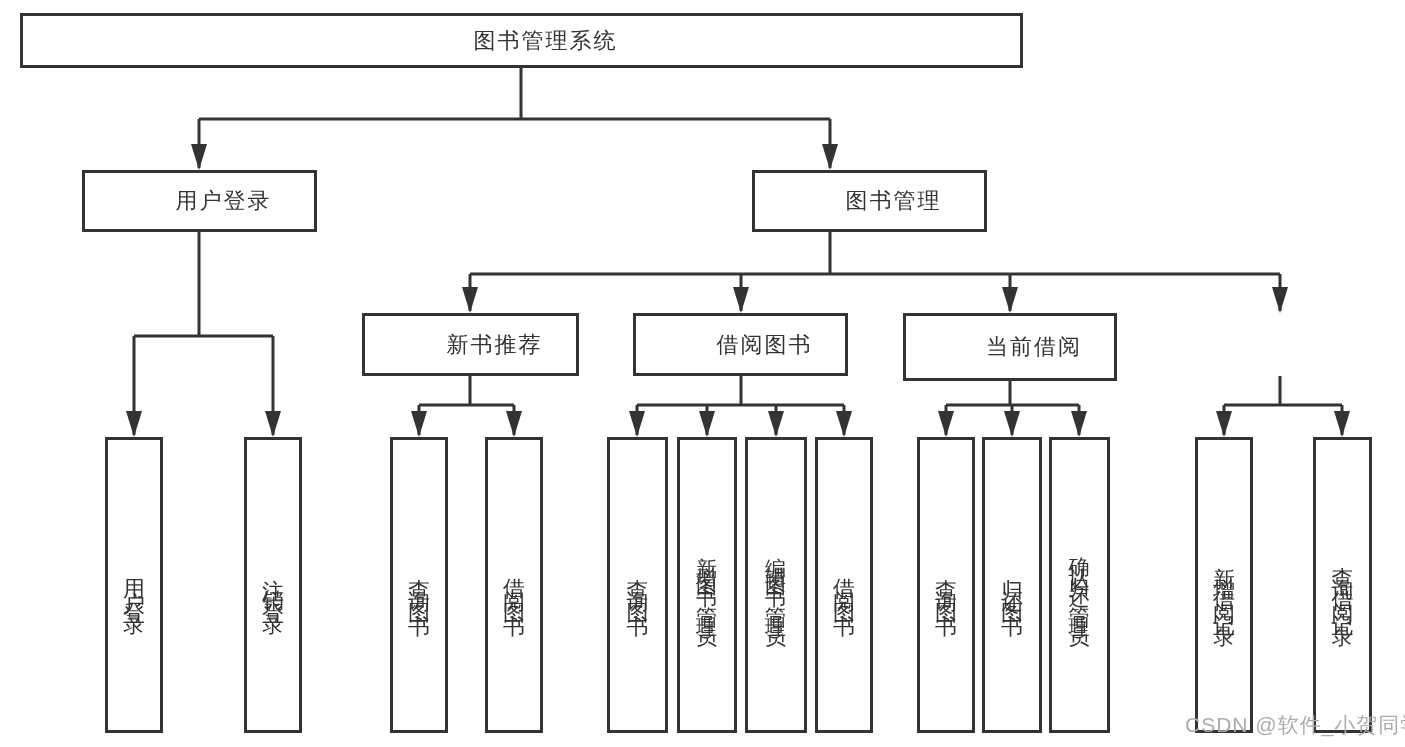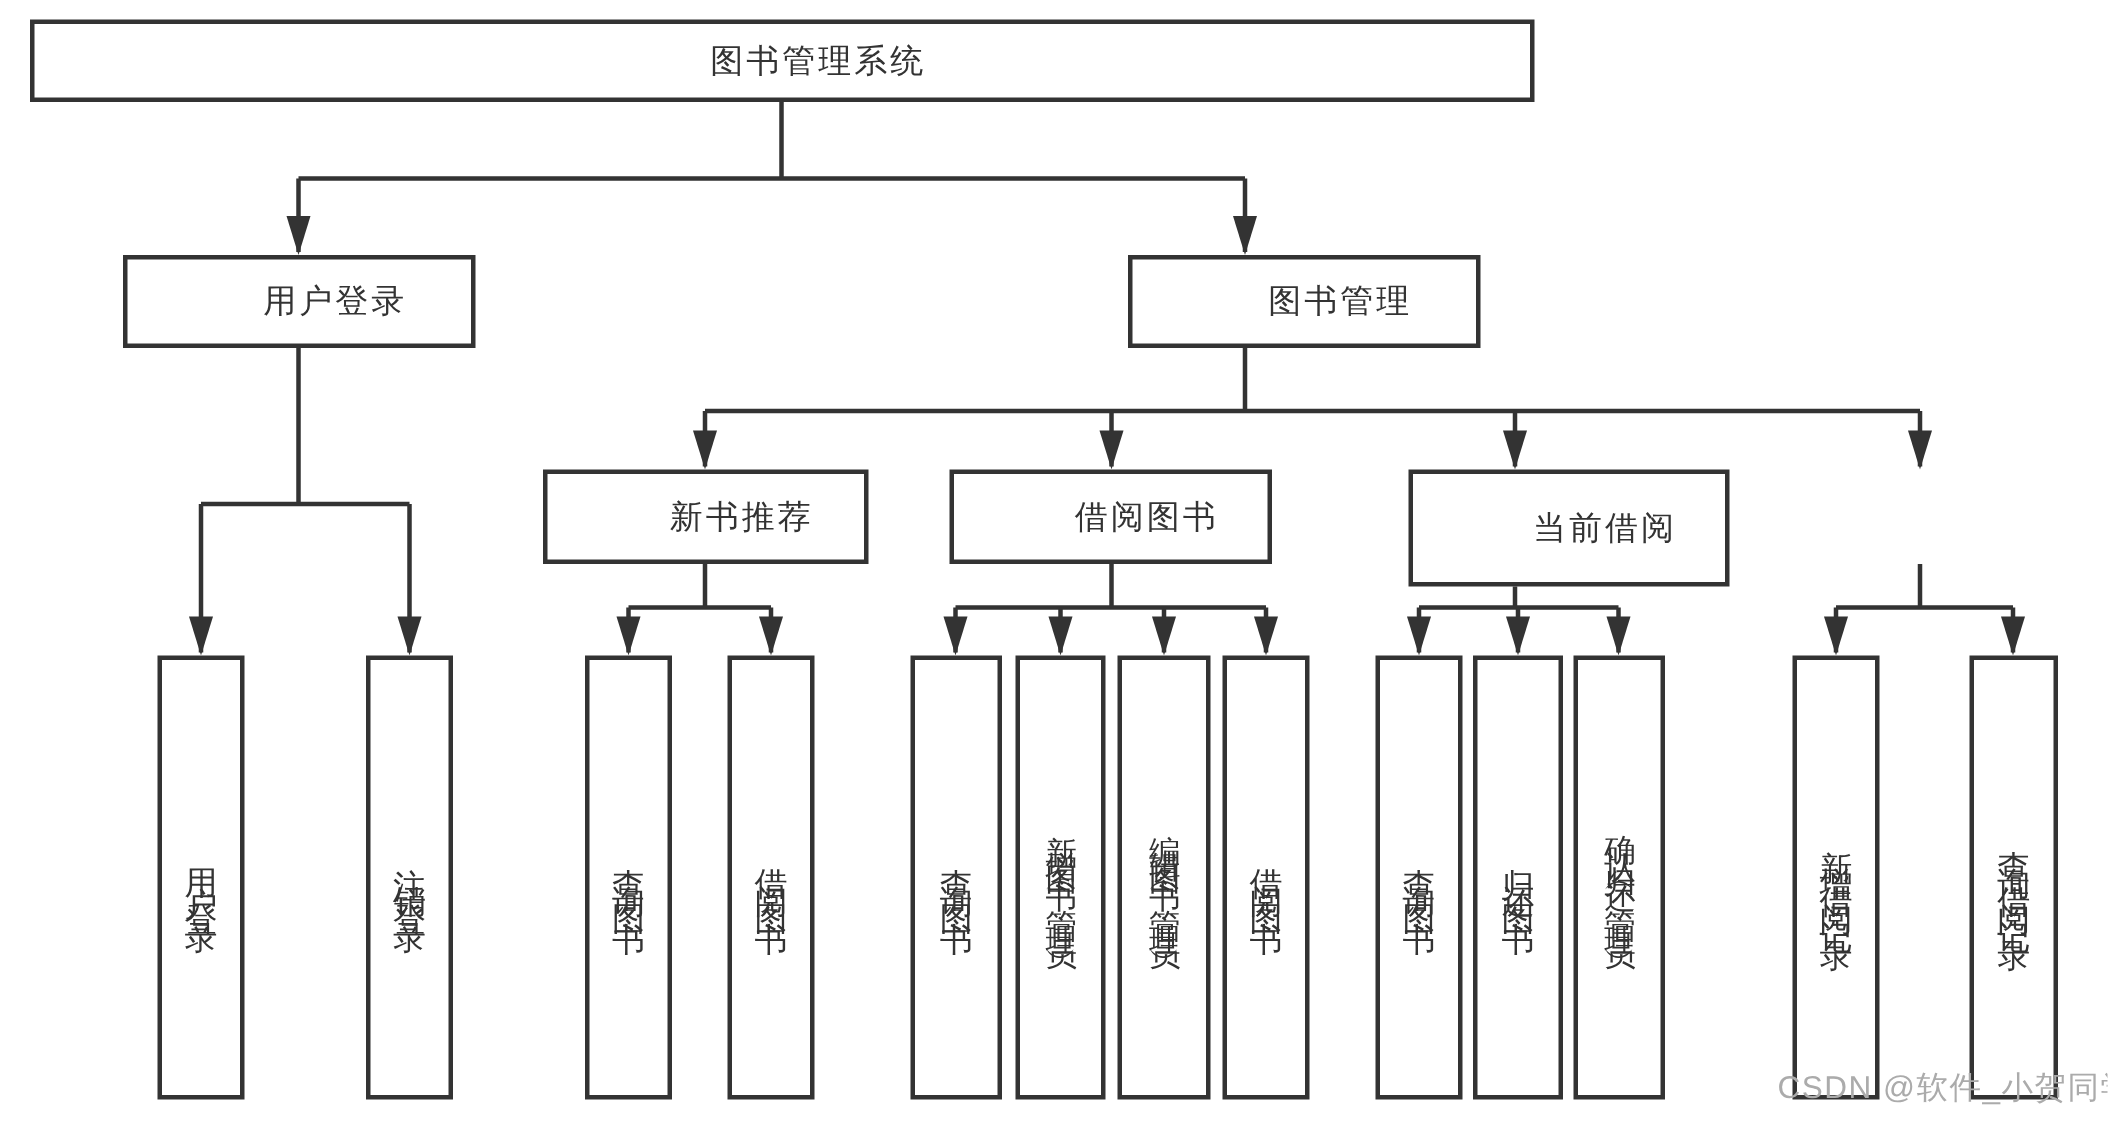--- a/index.html
+++ b/index.html
@@ -57,21 +57,21 @@
   .vtext.tight {
     font-size: 21px;
     letter-spacing: 10px;
   }
   
   .n-root        { left: 20px;   top: 13px;  width: 1003px; height: 55px; }
   .n-user-login  { left: 82px;   top: 170px; width: 235px;  height: 62px; }
   .n-book-mgmt   { left: 752px;  top: 170px; width: 235px;  height: 62px; }
   .n-new-book    { left: 362px;  top: 313px; width: 217px;  height: 63px; }
   .n-book-borrow { left: 633px;  top: 313px; width: 215px;  height: 63px; }
-  .n-cur-borrow  { left: 939px;  top: 313px; width: 214px;  height: 78px; }
+  .n-cur-borrow  { left: 903px;  top: 313px; width: 214px;  height: 68px; }
   .n-borrow-rec  { left: 1173px; top: 313px; width: 213px;  height: 63px; }
   
   .l-a1 { left: 105px;  width: 58px; }
   .l-a2 { left: 244px;  width: 58px; }
   .l-b1 { left: 390px;  width: 58px; }
   .l-b2 { left: 485px;  width: 58px; }
   .l-c1 { left: 607px;  width: 61px; }
   .l-c2 { left: 677px;  width: 60px; }
   .l-c3 { left: 745px;  width: 62px; }
   .l-c4 { left: 815px;  width: 58px; }

